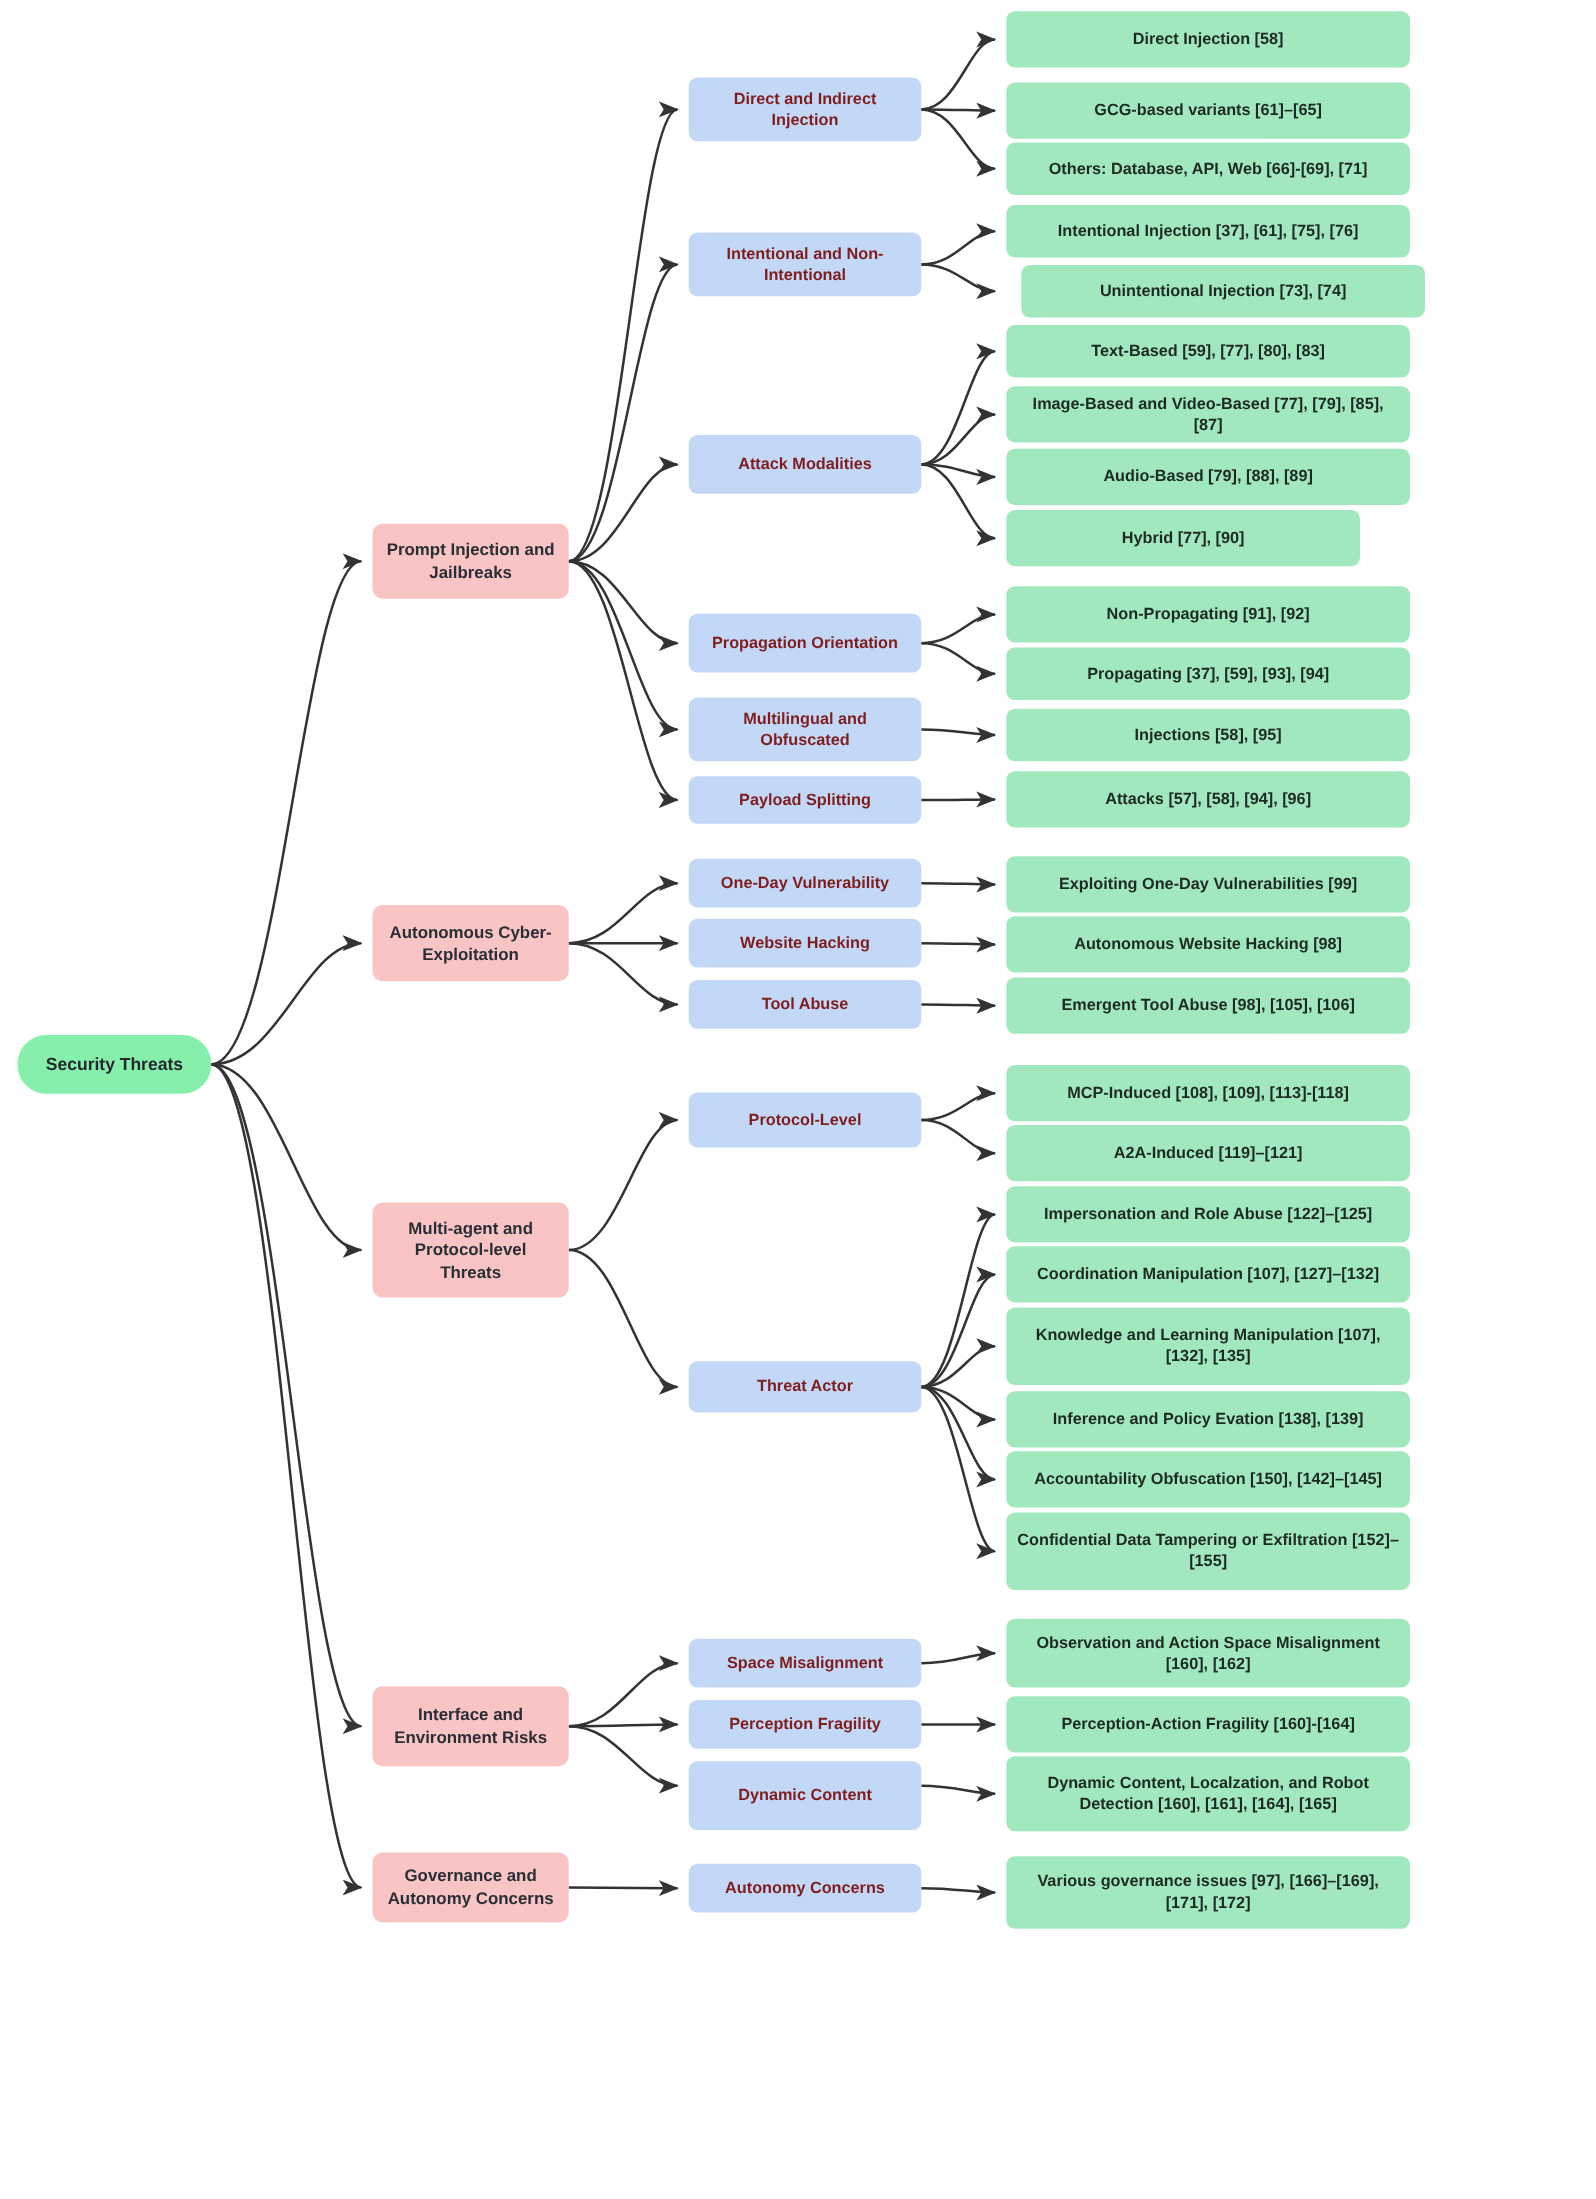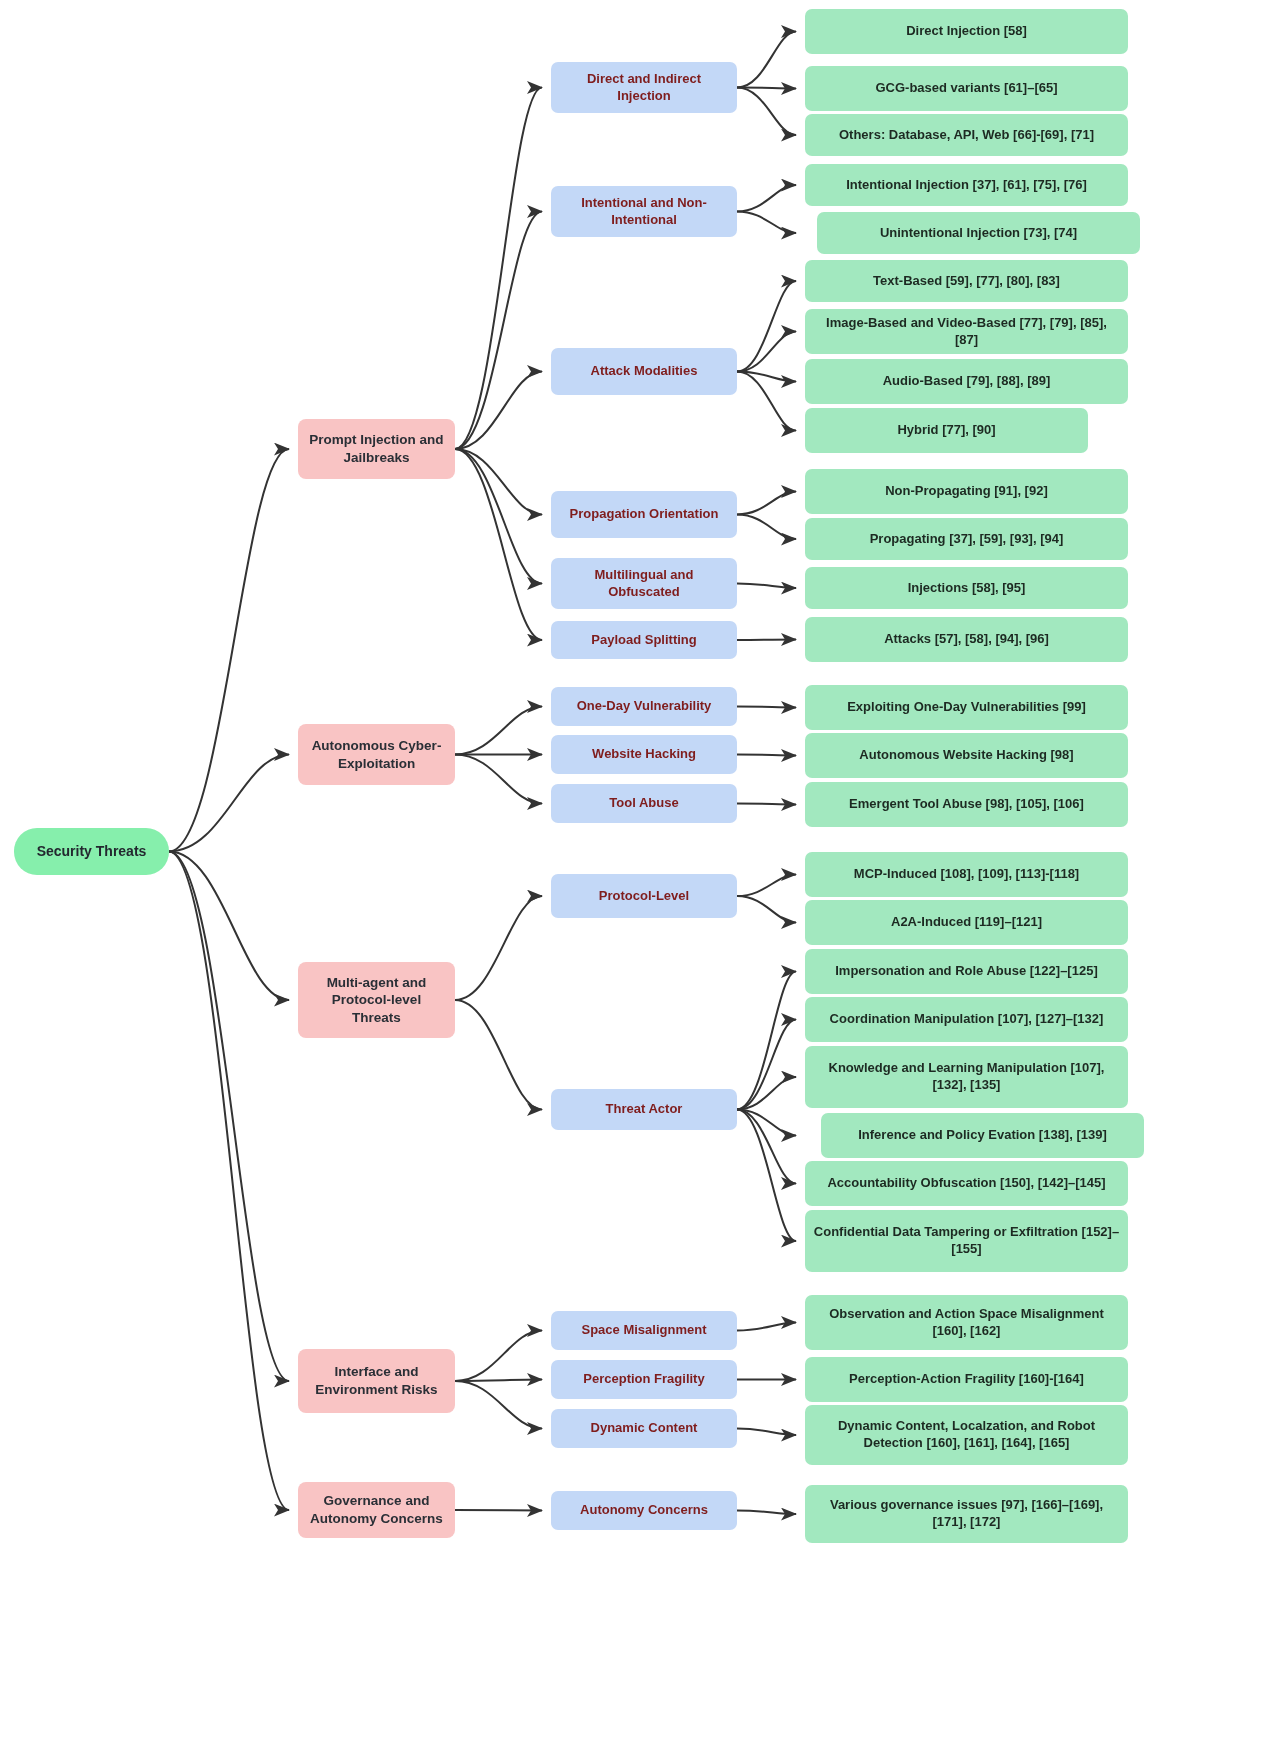--- a/index.html
+++ b/index.html
@@ -106,27 +106,27 @@
       <div class="node l2" style="left: 551px; top: 784px; width: 186px; height: 39px;">Tool Abuse</div>
       <div class="node l3" style="left: 805px; top: 782px; width: 323px; height: 45px;">Emergent Tool Abuse [98], [105], [106]</div>
       <div class="node l1" style="left: 298px; top: 962px; width: 157px; height: 76px;">Multi-agent and Protocol-level Threats</div>
       <div class="node l2" style="left: 551px; top: 874px; width: 186px; height: 44px;">Protocol-Level</div>
       <div class="node l3" style="left: 805px; top: 852px; width: 323px; height: 45px;">MCP-Induced [108], [109], [113]-[118]</div>
       <div class="node l3" style="left: 805px; top: 900px; width: 323px; height: 45px;">A2A-Induced [119]–[121]</div>
       <div class="node l2" style="left: 551px; top: 1089px; width: 186px; height: 41px;">Threat Actor</div>
       <div class="node l3" style="left: 805px; top: 949px; width: 323px; height: 45px;">Impersonation and Role Abuse [122]–[125]</div>
       <div class="node l3" style="left: 805px; top: 997px; width: 323px; height: 45px;">Coordination Manipulation [107], [127]–[132]</div>
       <div class="node l3" style="left: 805px; top: 1046px; width: 323px; height: 62px;">Knowledge and Learning Manipulation [107], [132], [135]</div>
-      <div class="node l3" style="left: 805px; top: 1113px; width: 323px; height: 45px; margin-left: 16px;">Inference and Policy Evation [138], [139]</div>
+      <div class="node l3" style="left: 805px; top: 1113px; width: 323px; height: 45px;">Inference and Policy Evation [138], [139]</div>
       <div class="node l3" style="left: 805px; top: 1161px; width: 323px; height: 45px;">Accountability Obfuscation [150], [142]–[145]</div>
       <div class="node l3" style="left: 805px; top: 1210px; width: 323px; height: 62px;">Confidential Data Tampering or Exfiltration [152]–[155]</div>
       <div class="node l1" style="left: 298px; top: 1349px; width: 157px; height: 64px;">Interface and Environment Risks</div>
       <div class="node l2" style="left: 551px; top: 1311px; width: 186px; height: 39px;">Space Misalignment</div>
       <div class="node l3" style="left: 805px; top: 1295px; width: 323px; height: 55px;">Observation and Action Space Misalignment [160], [162]</div>
       <div class="node l2" style="left: 551px; top: 1360px; width: 186px; height: 39px;">Perception Fragility</div>
       <div class="node l3" style="left: 805px; top: 1357px; width: 323px; height: 45px;">Perception-Action Fragility [160]-[164]</div>
-      <div class="node l2" style="left: 551px; top: 1409px; width: 186px; height: 39px;">Dynamic Content</div>
+      <div class="node l2" style="left: 551px; top: 1409px; width: 186px; height: 55px;">Dynamic Content</div>
       <div class="node l3" style="left: 805px; top: 1405px; width: 323px; height: 60px;">Dynamic Content, Localzation, and Robot Detection [160], [161], [164], [165]</div>
       <div class="node l1" style="left: 298px; top: 1482px; width: 157px; height: 56px;">Governance and Autonomy Concerns</div>
       <div class="node l2" style="left: 551px; top: 1491px; width: 186px; height: 39px;">Autonomy Concerns</div>
       <div class="node l3" style="left: 805px; top: 1485px; width: 323px; height: 58px;">Various governance issues [97], [166]–[169], [171], [172]</div>
     </div>
 </div>
 
 </body></html>

